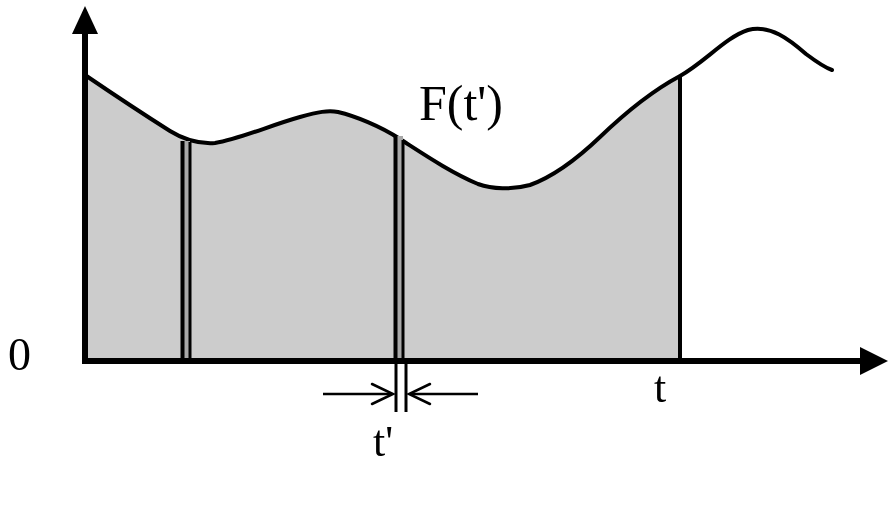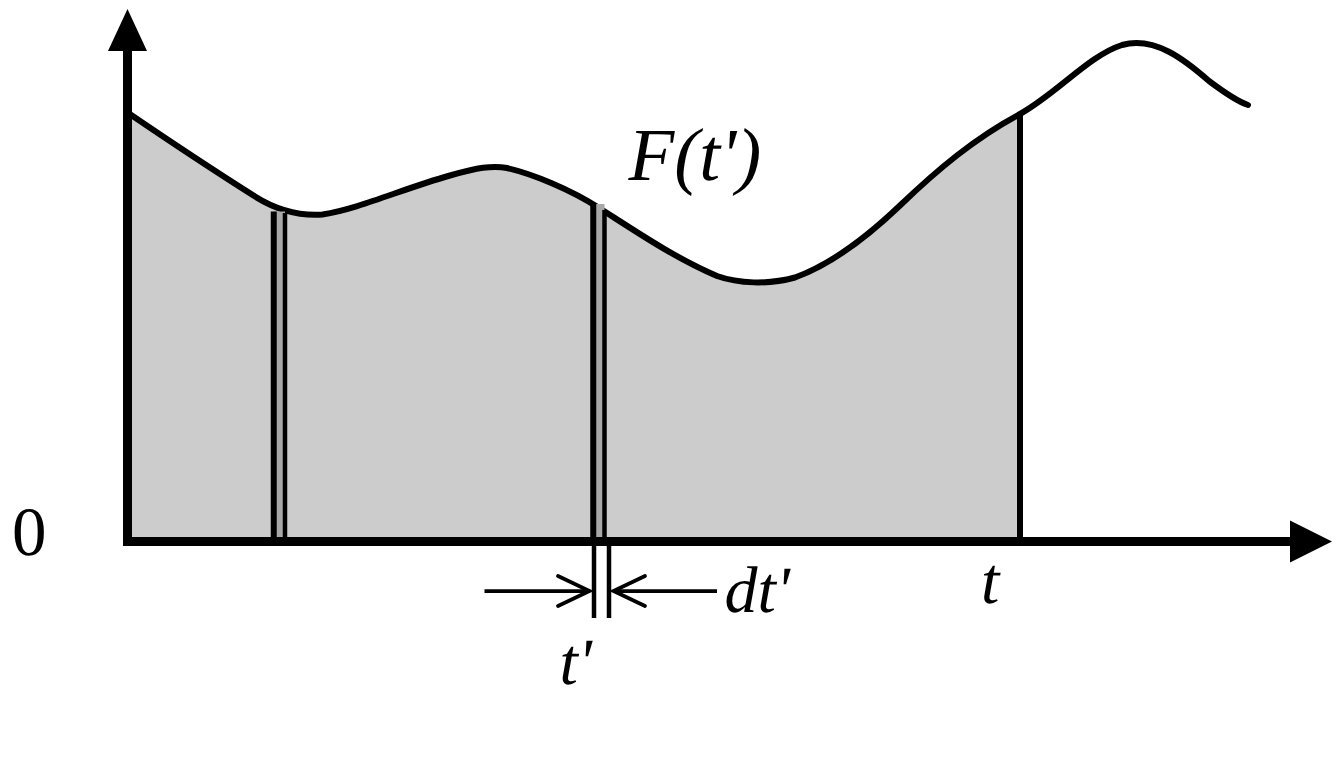--- a/index.html
+++ b/index.html
@@ -21,21 +21,20 @@
   }
   #figure-svg {
     position: absolute;
     top: 0;
     left: 0;
     display: block;
   }
   .math-label {
     position: absolute;
     font-family: "Liberation Serif", serif;
-    font-style: italic;
     color: #000000;
     white-space: nowrap;
     line-height: 1;
     -webkit-font-smoothing: antialiased;
   }
   .math-label.upright {
     font-style: normal;
   }
   #label-origin {
     left: 8px;
@@ -123,17 +122,16 @@
     <line x1="478" y1="394" x2="410" y2="394" stroke="#000000" stroke-width="2.5"></line>
     <polyline points="430,384 409,394 430,404" fill="none" stroke="#000000" stroke-width="2.5" stroke-linecap="round"></polyline>
   </svg>
 
   <div class="math-label upright" id="label-origin">0</div>
 
   <div class="math-label" id="label-F">F(t')</div>
 
   <div class="math-label" id="label-t">t</div>
 
-  <div class="math-label" id="label-dt">dt'</div>
 
   <div class="math-label" id="label-tprime">t'</div>
 
 </div>
 
 </body></html>

